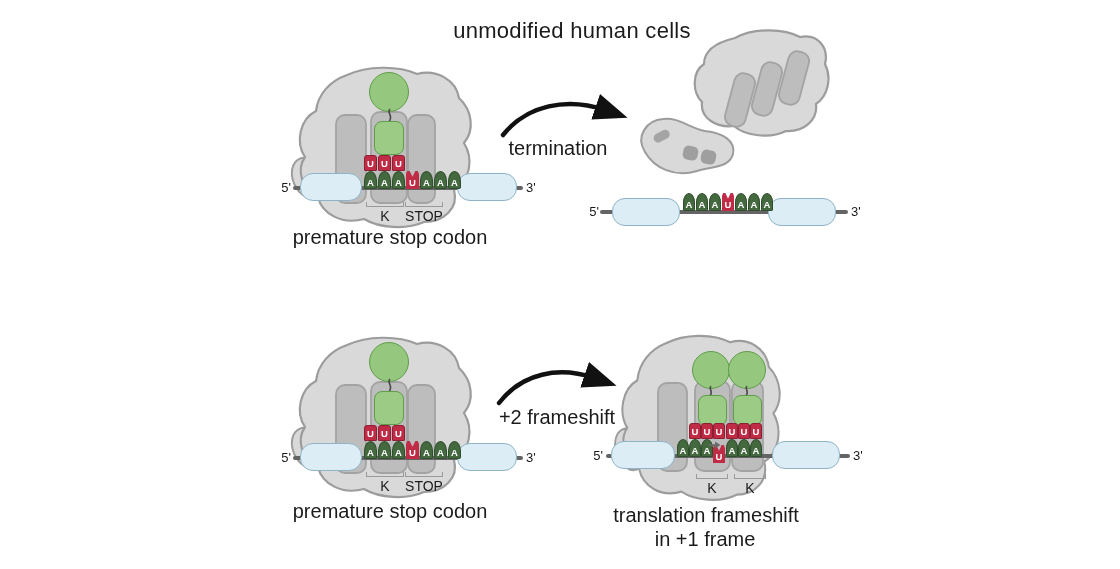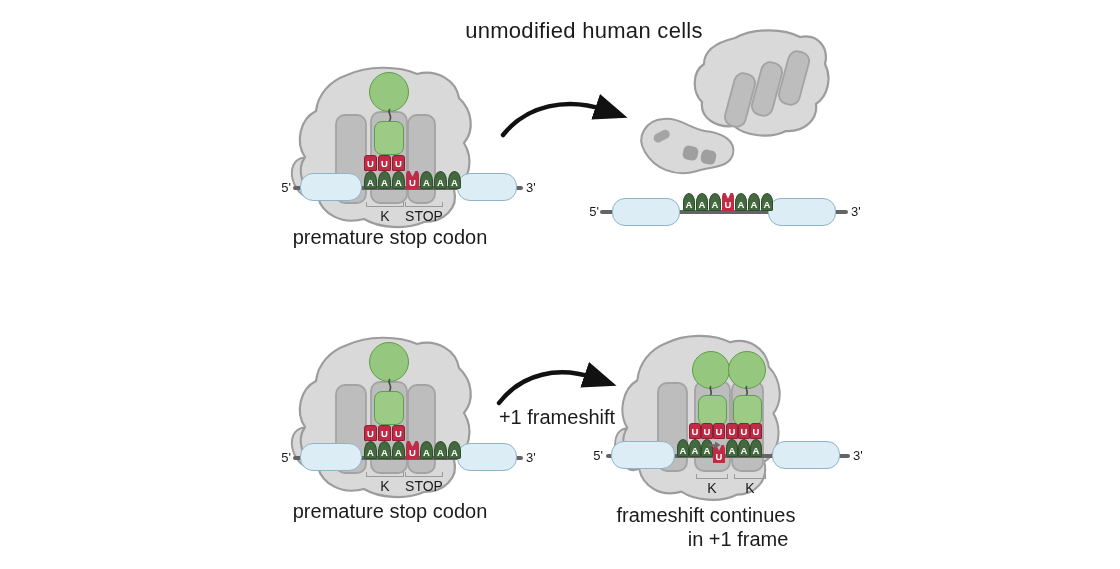--- a/index.html
+++ b/index.html
@@ -35,21 +35,21 @@
 <div class="canvas">
 
   <svg width="0" height="0">
     <defs>
       <marker id="ah" markerWidth="9" markerHeight="8" refX="2.2" refY="3" orient="auto">
         <path d="M0,0 L7.5,3 L0,6 Z" fill="#111"></path>
       </marker>
     </defs>
   </svg>
 
-  <div class="title" style="left:434px;top:18px;width:300px">unmodified human cells</div>
+  <div class="title" style="left:422px;top:18px;width:300px">unmodified human cells</div>
 
   <svg style="left:295px;top:65px" width="180" height="165" viewBox="0 0 180 165">
     <ellipse cx="13" cy="113" rx="15" ry="21" transform="rotate(-24 13 113)" fill="#d9d9d9" stroke="#9c9c9c" stroke-width="2"></ellipse>
     <path fill="#d9d9d9" stroke="#9c9c9c" stroke-width="2.2" d="M52,10 C72,1 102,0 122,9 C142,4 161,15 164,33 C177,45 180,65 169,78 C179,94 175,116 159,125 C164,143 149,157 129,157 C111,165 84,163 69,154 C47,160 27,149 23,132 C7,126 1,105 10,92 C0,77 5,54 21,46 C23,29 35,16 52,10 Z"></path>
     <rect x="41" y="50" width="30" height="88" rx="9" fill="#bdbdbd" stroke="#a3a3a3" stroke-width="1.8"></rect>
     <rect x="76" y="47" width="36" height="91" rx="9" fill="#bdbdbd" stroke="#a3a3a3" stroke-width="1.8"></rect>
     <rect x="113" y="50" width="27" height="88" rx="9" fill="#bdbdbd" stroke="#a3a3a3" stroke-width="1.8"></rect>
   </svg>
   <div class="mline" style="left:293px;top:186px;width:230px"></div>
   <div class="utr" style="left:300px;top:173px;width:62px"></div>
@@ -73,20 +73,21 @@
   <div class="nt nt-a" style="left:448px;top:171px">A</div>
   <div class="bracket" style="left:366px;top:202px;width:38px"></div>
   <div class="bracket" style="left:405px;top:202px;width:38px"></div>
   <div class="blabel" style="left:366px;top:208px;width:38px">K</div>
   <div class="blabel" style="left:396px;top:208px;width:56px">STOP</div>
   <div class="caption" style="left:285px;top:226px;width:210px">premature stop codon</div>
 
   <svg style="left:497px;top:95px" width="125" height="50">
     <path d="M6,40 C30,10 70,2 108,15" fill="none" stroke="#111" stroke-width="4.5" stroke-linecap="round" marker-end="url(#ah)"></path>
   </svg>
+  <div class="arrow-label" style="left:488px;top:137px;width:140px">termination</div>
 
   <svg style="left:690px;top:28px" width="140" height="112" viewBox="0 0 140 112">
     <path fill="#d9d9d9" stroke="#9c9c9c" stroke-width="2.2" d="M45,10 C65,-1 95,1 110,9 C128,5 139,20 135,36 C142,50 138,68 126,76 C128,92 114,104 96,103 C80,111 55,108 44,98 C26,100 10,90 12,74 C2,64 2,44 14,36 C14,22 28,14 45,10 Z"></path>
     <rect x="39.5" y="45" width="21" height="54" rx="9" transform="rotate(15 50 72)" fill="#bdbdbd" stroke="#a3a3a3" stroke-width="1.8"></rect>
     <rect x="66.5" y="34" width="21" height="54" rx="9" transform="rotate(15 77 61)" fill="#bdbdbd" stroke="#a3a3a3" stroke-width="1.8"></rect>
     <rect x="93.5" y="23" width="21" height="54" rx="9" transform="rotate(15 104 50)" fill="#bdbdbd" stroke="#a3a3a3" stroke-width="1.8"></rect>
   </svg>
   <svg style="left:637px;top:110px" width="105" height="72" viewBox="0 0 105 72">
     <path fill="#d9d9d9" stroke="#9c9c9c" stroke-width="2" d="M8,42 C-2,26 10,10 26,9 C42,7 52,18 68,21 C86,23 99,31 96,44 C92,58 76,56 60,61 C38,68 17,58 8,42 Z"></path>
     <rect x="16" y="22" width="17" height="9" rx="4.5" transform="rotate(-28 24 26)" fill="#a5a5a5"></rect>
@@ -136,21 +137,21 @@
   <div class="nt nt-a" style="left:448px;top:441px">A</div>
   <div class="bracket" style="left:366px;top:472px;width:38px"></div>
   <div class="bracket" style="left:405px;top:472px;width:38px"></div>
   <div class="blabel" style="left:366px;top:478px;width:38px">K</div>
   <div class="blabel" style="left:396px;top:478px;width:56px">STOP</div>
   <div class="caption" style="left:285px;top:500px;width:210px">premature stop codon</div>
 
   <svg style="left:494px;top:363px" width="118" height="48">
     <path d="M5,40 C28,10 65,3 100,15" fill="none" stroke="#111" stroke-width="4.5" stroke-linecap="round" marker-end="url(#ah)"></path>
   </svg>
-  <div class="arrow-label" style="left:482px;top:406px;width:150px">+1 frameshift</div>
+  <div class="arrow-label" style="left:482px;top:406px;width:150px">+2 frameshift</div>
 
   <svg style="left:618px;top:333px" width="165" height="170" viewBox="0 0 165 170">
     <g transform="scale(0.92,1.03)">
       <ellipse cx="13" cy="113" rx="15" ry="21" transform="rotate(-24 13 113)" fill="#d9d9d9" stroke="#9c9c9c" stroke-width="2"></ellipse>
       <path fill="#d9d9d9" stroke="#9c9c9c" stroke-width="2.2" d="M52,10 C72,1 102,0 122,9 C142,4 161,15 164,33 C177,45 180,65 169,78 C179,94 175,116 159,125 C164,143 149,157 129,157 C111,165 84,163 69,154 C47,160 27,149 23,132 C7,126 1,105 10,92 C0,77 5,54 21,46 C23,29 35,16 52,10 Z"></path>
     </g>
     <rect x="40" y="50" width="29" height="88" rx="9" fill="#bdbdbd" stroke="#a3a3a3" stroke-width="1.8"></rect>
     <rect x="77" y="48" width="35" height="90" rx="9" fill="#bdbdbd" stroke="#a3a3a3" stroke-width="1.8"></rect>
     <rect x="114" y="48" width="31" height="90" rx="9" fill="#bdbdbd" stroke="#a3a3a3" stroke-width="1.8"></rect>
   </svg>
@@ -183,16 +184,16 @@
   <div class="nt nt-a" style="left:738px;top:439px;width:12px">A</div>
   <div class="nt nt-a" style="left:750px;top:439px;width:12px">A</div>
   <svg style="left:709px;top:441px" width="14" height="8">
     <path d="M0,4 H7" stroke="#6b6b6b" stroke-width="1.6"></path>
     <path d="M6,0.5 L11.5,4 L6,7.5 Z" fill="#6b6b6b"></path>
   </svg>
   <div class="bracket" style="left:696px;top:474px;width:32px"></div>
   <div class="bracket" style="left:734px;top:474px;width:32px"></div>
   <div class="blabel" style="left:696px;top:480px;width:32px">K</div>
   <div class="blabel" style="left:734px;top:480px;width:32px">K</div>
-  <div class="caption" style="left:586px;top:504px;width:240px">frameshift continues</div>
-  <div class="caption" style="left:618px;top:528px;width:240px">in +1 frame</div>
+  <div class="caption" style="left:586px;top:504px;width:240px">translation frameshift</div>
+  <div class="caption" style="left:585px;top:528px;width:240px">in +1 frame</div>
 
 </div>
 
 </body></html>

